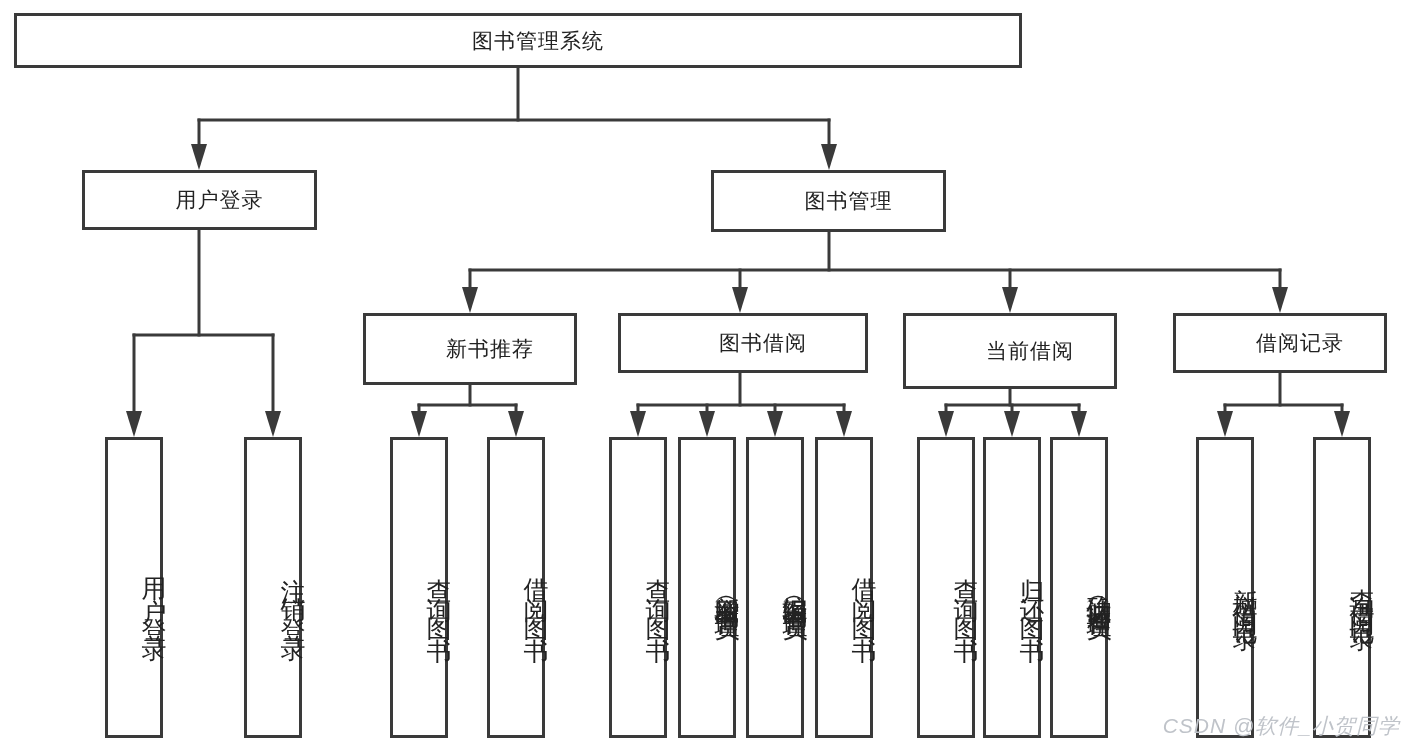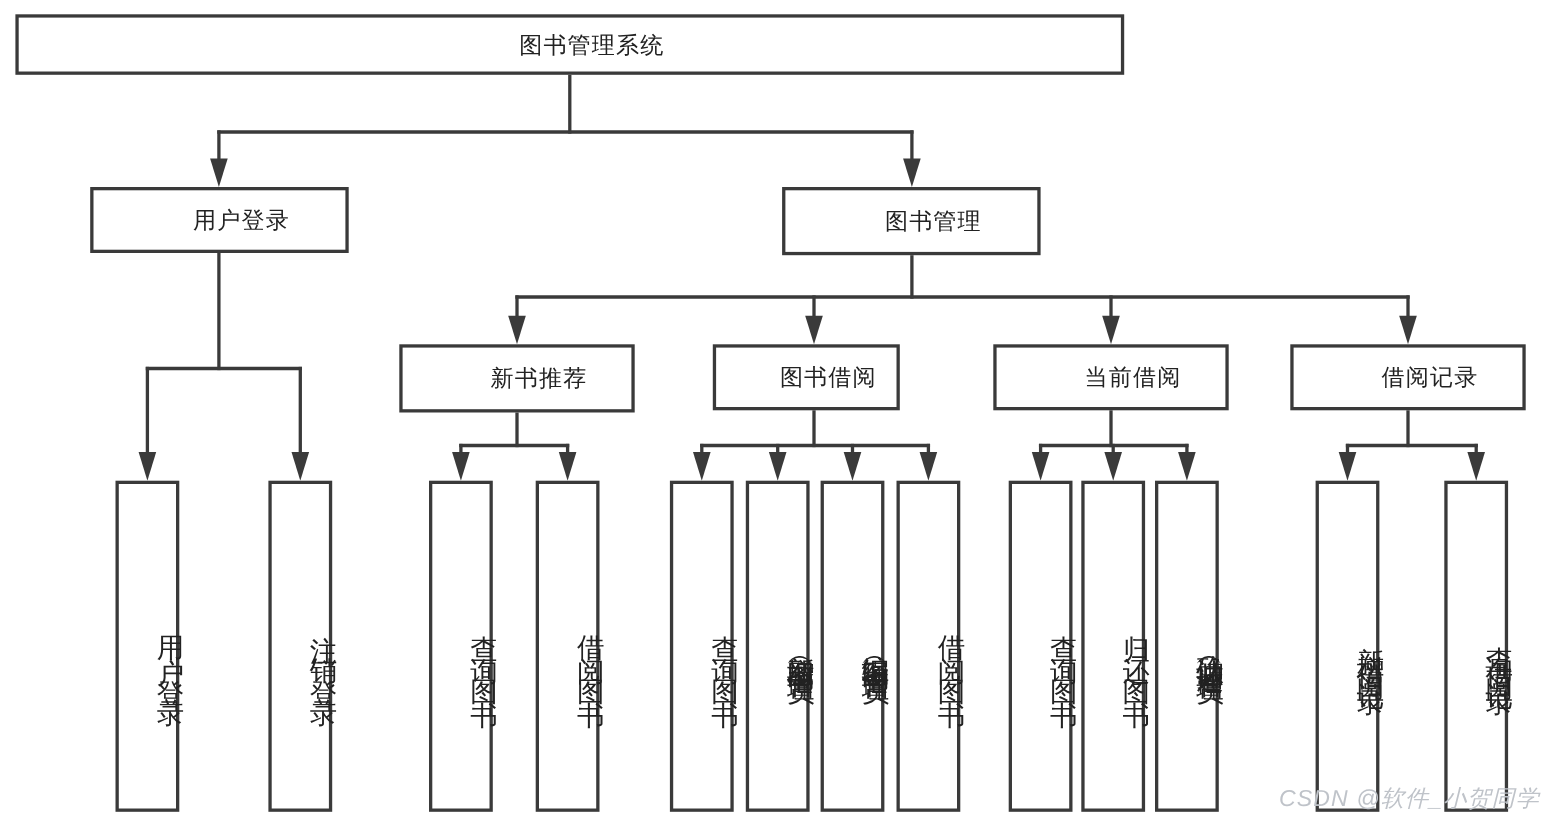--- a/index.html
+++ b/index.html
@@ -128,27 +128,27 @@
     <span class="hlabel">图书管理系统</span>
   </div>
 
   <div class="box" style="left:82px; top:170px; width:235px; height:60px">
     <span class="hlabel">用户登录</span>
   </div>
   <div class="box" style="left:711px; top:170px; width:235px; height:62px">
     <span class="hlabel">图书管理</span>
   </div>
 
-  <div class="box" style="left:363px; top:313px; width:214px; height:62px">
+  <div class="box" style="left:363px; top:313px; width:214px; height:72px">
     <span class="hlabel">新书推荐</span>
   </div>
-  <div class="box" style="left:648px; top:313px; width:170px; height:60px">
+  <div class="box" style="left:618px; top:313px; width:250px; height:60px">
     <span class="hlabel">图书借阅</span>
   </div>
-  <div class="box" style="left:903px; top:313px; width:214px; height:60px">
+  <div class="box" style="left:903px; top:313px; width:214px; height:76px">
     <span class="hlabel">当前借阅</span>
   </div>
   <div class="box" style="left:1173px; top:313px; width:214px; height:60px">
     <span class="hlabel">借阅记录</span>
   </div>
 
   <div class="box" style="left:105px; top:437px; width:58px; height:301px">
     <span class="vlabel ls-lg">用户登录</span>
   </div>
   <div class="box" style="left:244px; top:437px; width:58px; height:301px">

